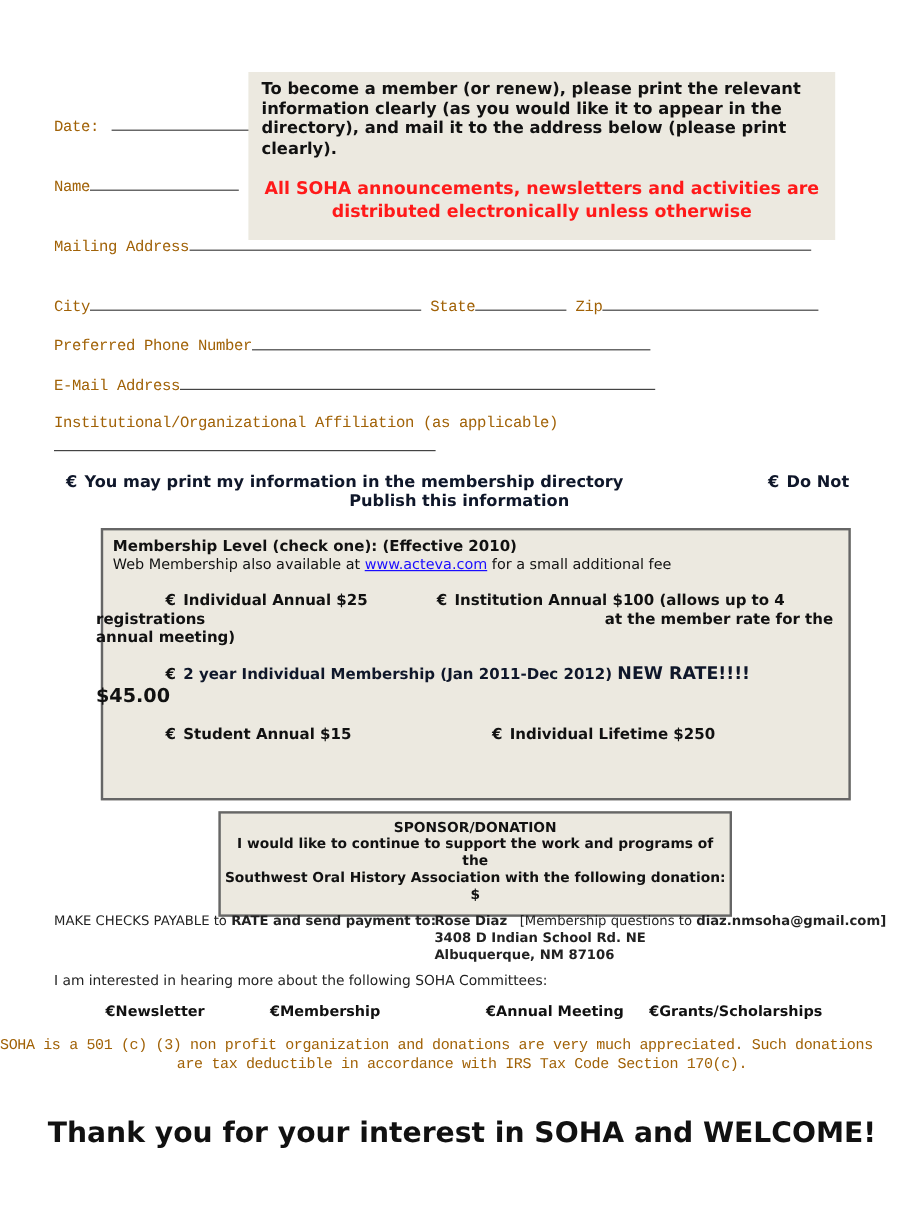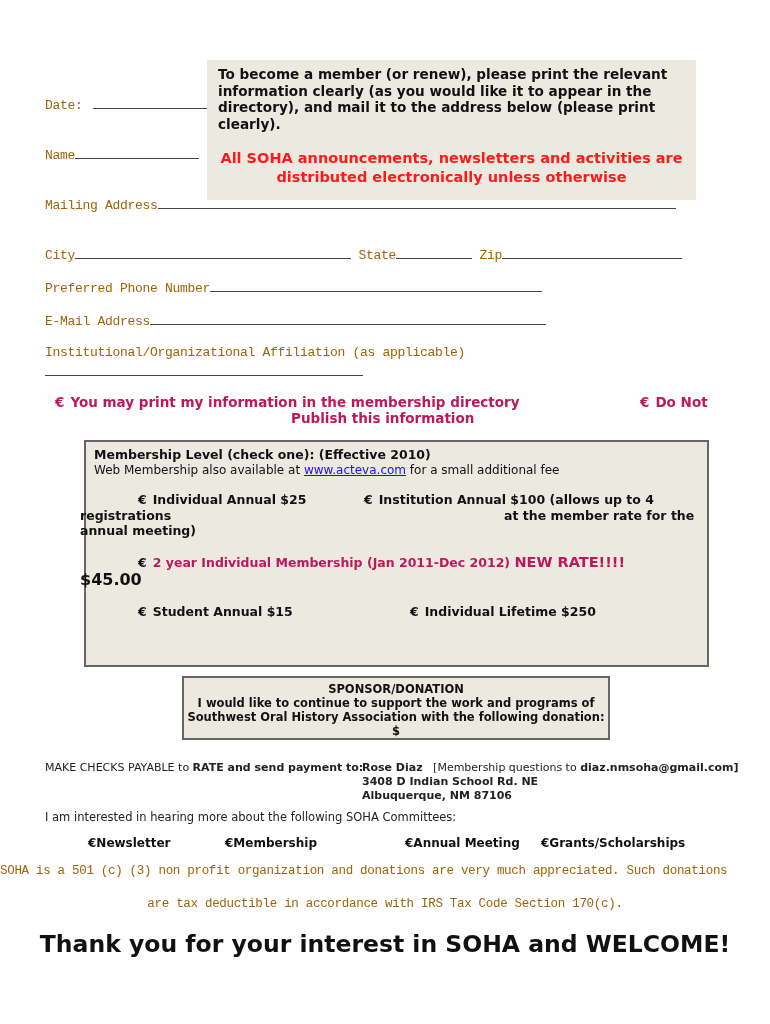--- a/index.html
+++ b/index.html
@@ -9,29 +9,29 @@
   .cond { font-family:Liberation Mono, monospace; font-size:13px; letter-spacing:-0.3px; color:#a16207; }
   .uline { display:inline-block; border-bottom:1px solid #444; height:12px; vertical-align:baseline; }
 
   .notice-box { position:absolute; left:207px; left:207px; top:60px; width:489px; height:140px;
                 background:#ece9e0; overflow:hidden; }
   .notice-text { position:absolute; left:11px; top:6px; width:470px; font-weight:bold;
                  font-size:13.6px; line-height:16.5px; color:#111; white-space:normal; }
   .notice-red { position:absolute; left:0; top:89px; width:489px; text-align:center;
                 color:#ff1a1a; font-weight:bold; font-size:14.5px; line-height:18.5px; white-space:normal; }
 
-  .red { color:#be185d; }
+  .red { color:#0f172a; }
   .euro { font-weight:bold; margin-right:6px; }
 
   .member-box { position:absolute; left:84px; top:440px; width:625px; height:227px;
                 background:#ece9e0; border:2px solid #666; box-sizing:border-box; }
   .mb { position:absolute; white-space:nowrap; font-size:12.5px; font-weight:bold; color:#111; }
   .link { color:#1a0dff; text-decoration:underline; }
 
-  .sponsor-box { position:absolute; left:182px; left:182px; top:676px; width:428px; height:64px;
+  .sponsor-box { position:absolute; left:182px; left:182px; top:676px; width:428px; height:88px;
                  background:#ece9e0; border:2px solid #666; box-sizing:border-box; overflow:hidden;
                  text-align:center; font-weight:bold; font-size:11.5px; line-height:14px; color:#111; }
 
   .small { font-size:11px; color:#222; }
   .thanks { position:absolute; left:0; width:770px; top:930px; text-align:center;
             font-weight:bold; font-size:23.5px; color:#111; }
 </style>
 </head>
 <body>
 
@@ -101,20 +101,21 @@
     <span class="euro">€</span><span>Student Annual $15</span>
   </div>
   <div class="mb" style="left:324px;top:162px;">
     <span class="euro">€</span><span>Individual Lifetime $250</span>
   </div>
 </div>
 
 <div class="sponsor-box">
   <div style="margin-top:4px;">SPONSOR/DONATION</div>
   <div>I would like to continue to support the work and programs of</div>
+  <div>the</div>
   <div>Southwest Oral History Association with the following donation:</div>
   <div>$</div>
 </div>
 
 <div class="abs small" style="left:45px;top:761px;">
   <span>MAKE CHECKS PAYABLE to</span>
   <b>RATE and send payment to:</b>
 </div>
 <div class="abs small" style="left:362px;top:761px;line-height:14px;">
   <div><b>Rose Diaz</b>&nbsp;&nbsp;&nbsp;<span>[Membership questions to</span> <b>diaz.nmsoha@gmail.com]</b></div>
@@ -122,14 +123,14 @@
   <div><b>Albuquerque, NM 87106</b></div>
 </div>
 
 <div class="abs small" style="left:45px;top:810px;font-size:11.5px;">I am interested in hearing more about the following SOHA Committees:</div>
 <div class="abs" style="left:88px;top:836px;font-weight:bold;font-size:12px;">€Newsletter</div>
 <div class="abs" style="left:225px;top:836px;font-weight:bold;font-size:12px;">€Membership</div>
 <div class="abs" style="left:405px;top:836px;font-weight:bold;font-size:12px;">€Annual Meeting</div>
 <div class="abs" style="left:541px;top:836px;font-weight:bold;font-size:12px;">€Grants/Scholarships</div>
 
 <div class="abs cond" style="left:0;width:628px;top:864px;text-align:center;font-size:12.5px;">SOHA is a 501 (c) (3) non profit organization and donations are very much appreciated.  Such donations</div>
-<div class="abs cond" style="left:0;width:770px;top:880px;text-align:center;font-size:12.5px;margin-top:17px;">are tax deductible in accordance with IRS Tax Code Section 170(c).</div>
+<div class="abs cond" style="left:0;width:770px;top:880px;text-align:center;font-size:12.5px;">are tax deductible in accordance with IRS Tax Code Section 170(c).</div>
 <div class="thanks">Thank you for your interest in SOHA and WELCOME!</div>
 
 </body></html>

